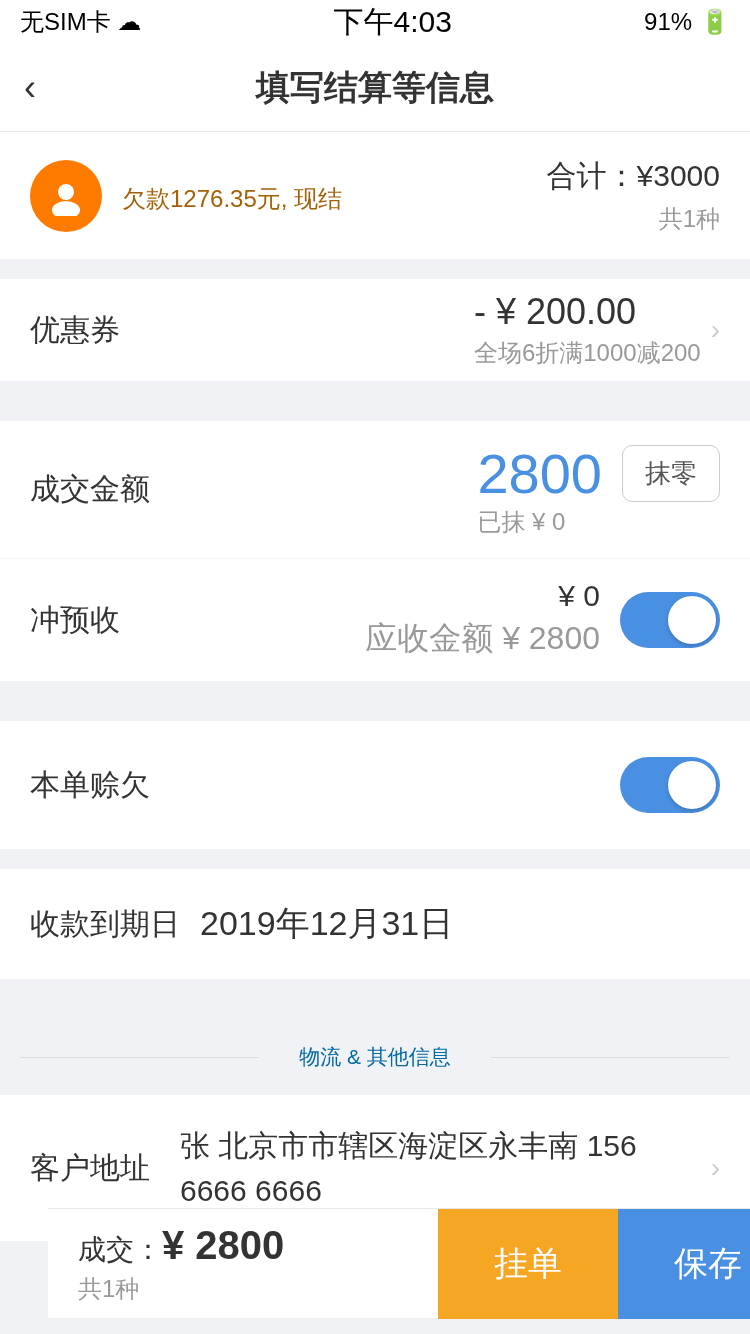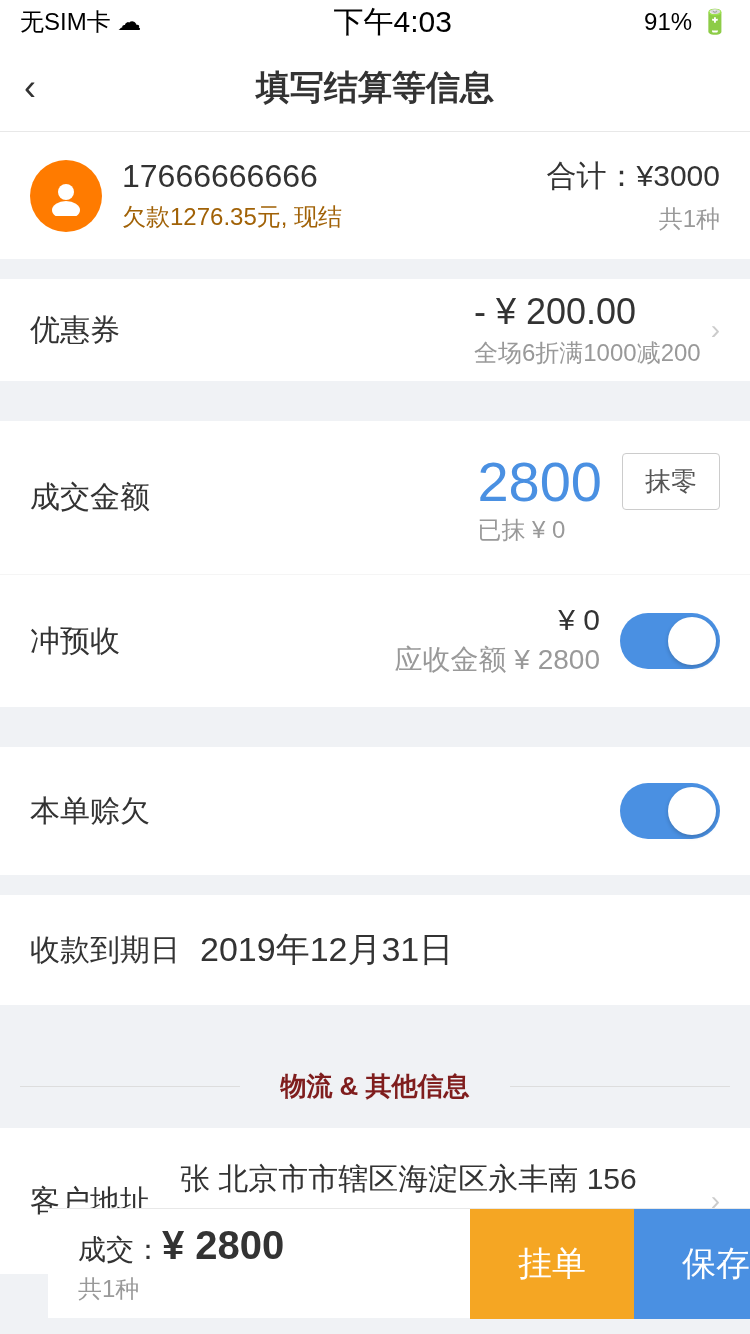--- a/index.html
+++ b/index.html
@@ -101,35 +101,35 @@
 
     
     .section-divider { height: 20px; background: #f0f2f5; }
 
     
     .form-section {
       background: #fff;
       margin-bottom: 20px;
     }
     .form-row {
-      padding: 28px 30px;
+      padding: 20px 30px;
       display: flex;
       align-items: center;
       justify-content: space-between;
       border-bottom: 1px solid #f5f5f5;
     }
     .form-row:last-child { border-bottom: none; }
     .form-label { font-size: 30px; color: #333; }
 
     
     .deal-amount-right { display: flex; align-items: center; gap: 20px; }
     .deal-amount-value { font-size: 56px; color: #4a90e2; font-weight: 500; }
     .round-btn {
       border: 1px solid #ccc;
-      border-radius: 4px;
+      border-radius: 10px;
       padding: 10px 22px;
       font-size: 26px;
       color: #555;
       background: #fff;
       cursor: pointer;
     }
     .deal-sub { font-size: 24px; color: #999; text-align: left; }
 
     
     .toggle {
@@ -148,21 +148,21 @@
       background: #fff;
       position: absolute;
       top: 4px;
       right: 4px;
       box-shadow: 0 2px 4px rgba(0,0,0,0.2);
     }
 
     
     .chong-right { text-align: right; }
     .chong-amount { font-size: 30px; color: #333; }
-    .chong-sub { font-size: 28px; color: #999; margin-top: 4px; }
+    .chong-sub { font-size: 32px; color: #999; margin-top: 4px; }
 
     
     .debt-row {
       padding: 36px 30px;
       display: flex;
       align-items: center;
       justify-content: space-between;
       background: #fff;
     }
     .debt-label { font-size: 30px; color: #333; }
@@ -182,21 +182,21 @@
     
     .logistics-divider {
       background: #f0f2f5;
       display: flex;
       align-items: center;
       justify-content: center;
       padding: 24px 0;
       gap: 20px;
     }
     .divider-line { flex: 1; height: 1px; background: #ddd; margin: 0 20px; }
-    .divider-text { font-size: 26px; color: #7f1d1d; font-weight: bold; }
+    .divider-text { font-size: 21px; color: #0369a1; }
 
     
     .address-row {
       background: #fff;
       padding: 28px 30px;
       display: flex;
       align-items: center;
       justify-content: space-between;
     }
     .address-label { font-size: 30px; color: #333; flex-shrink: 0; margin-right: 30px; }
@@ -215,21 +215,21 @@
       margin-left: 48px;
     }
     .bottom-summary {
       flex: 1;
       padding: 0 30px;
     }
     .bottom-deal-amount { font-size: 40px; color: #333; font-weight: 600; }
     .bottom-count { font-size: 24px; color: #999; margin-top: 4px; }
     .bottom-btn {
       height: 110px;
-      width: 164px;
+      width: 180px;
       display: flex;
       align-items: center;
       justify-content: center;
       font-size: 34px;
       color: #fff;
       font-weight: 500;
       cursor: pointer;
     }
     .btn-pending { background: #f5a623; }
     .btn-save { background: #4a90e2; }
@@ -263,21 +263,20 @@
 
   <div class="user-card">
     <div class="user-left">
       <div class="avatar">
         <svg width="40" height="40" viewBox="0 0 40 40" fill="none">
           <circle cx="20" cy="16" r="8" fill="white"></circle>
           <ellipse cx="20" cy="34" rx="14" ry="9" fill="white"></ellipse>
         </svg>
       </div>
       <div>
-        <div class="user-name">17666666666</div>
         <div class="user-sub">欠款1276.35元, 现结</div>
       </div>
     </div>
     <div class="user-right">
       <div class="user-total">
         <span>合计：</span><span>¥3000</span>
       </div>
       <div class="user-count">共1种</div>
     </div>
   </div>

